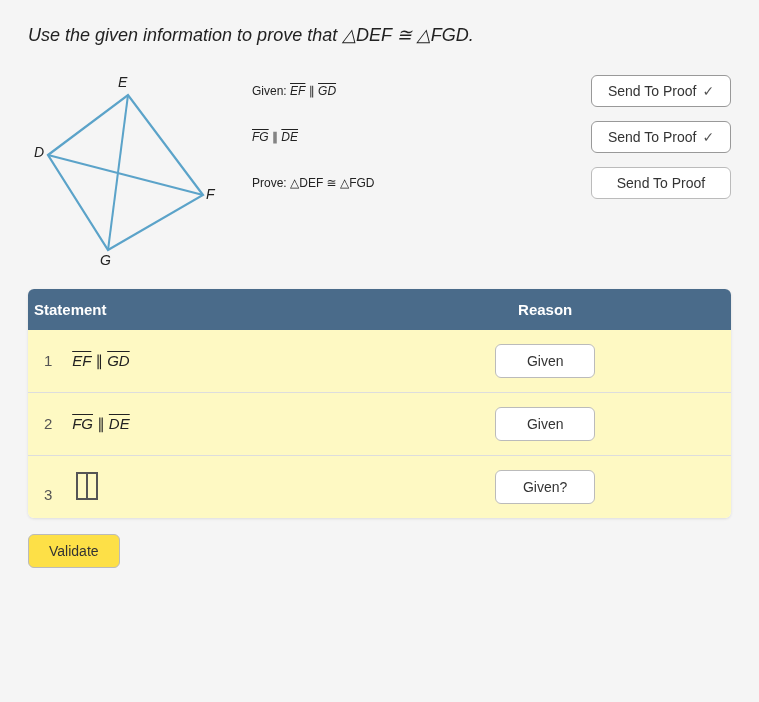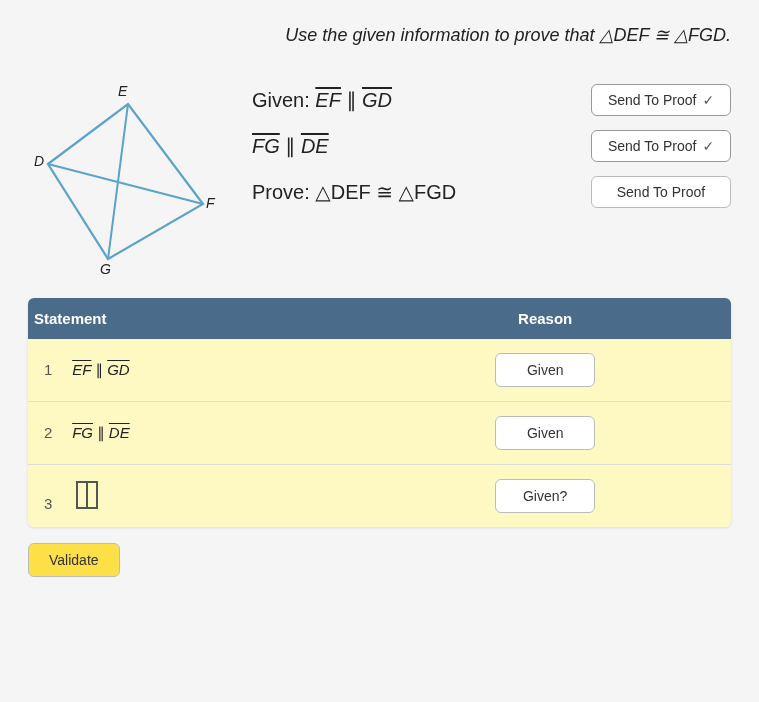--- a/index.html
+++ b/index.html
@@ -16,23 +16,22 @@
       background: #f5f5f5;
       width: 759px;
       min-height: 702px;
       padding: 24px 28px 28px 28px;
       position: relative;
     }
     .title-text {
       font-size: 18px;
       font-weight: 500;
       color: #222;
-      margin-bottom: 28px;
+      margin-bottom: 19px;
       font-style: italic;
-      text-align: right;
     }
     .title-text .math {
       font-style: italic;
     }
     .top-section {
       display: flex;
       flex-direction: row;
       align-items: flex-start;
       margin-bottom: 20px;
       gap: 24px;
@@ -51,21 +50,21 @@
       gap: 14px;
       margin-top: 10px;
     }
     .given-row {
       display: flex;
       align-items: center;
       justify-content: space-between;
       gap: 12px;
     }
     .given-text {
-      font-size: 20px;
+      font-size: 12px;
       color: #222;
       min-width: 200px;
     }
     .overline {
       text-decoration: overline;
       font-style: italic;
     }
     .send-to-proof-btn {
       display: flex;
       align-items: center;

